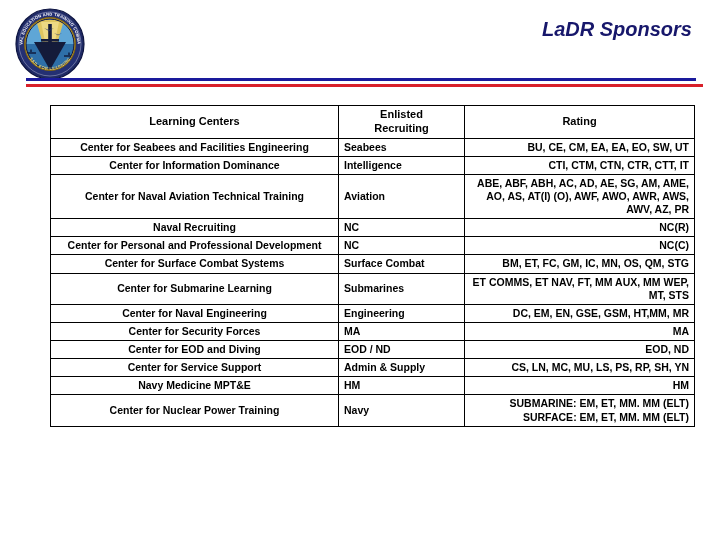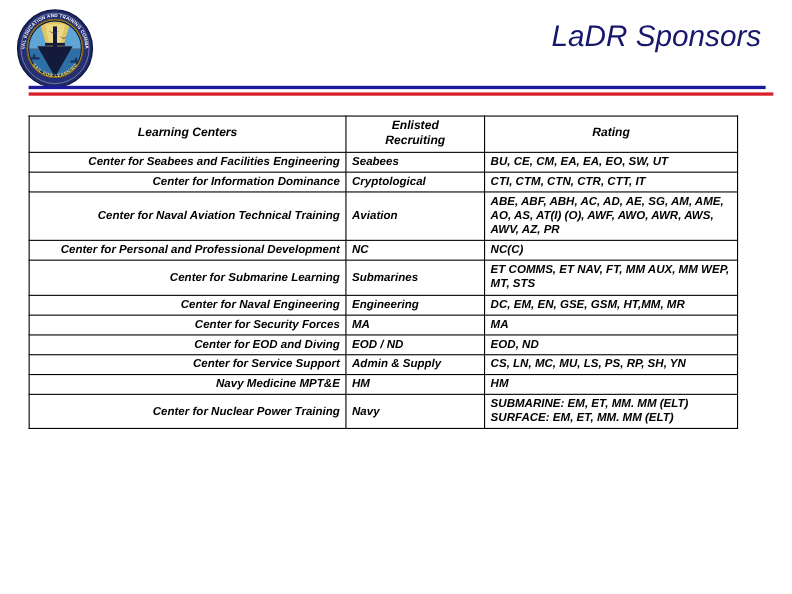--- a/index.html
+++ b/index.html
@@ -29,22 +29,22 @@
     left: 14px;
     top: 8px;
     width: 72px;
     height: 72px;
   }
 
   #slide-title {
     position: absolute;
     right: 28px;
     top: 18px;
-    font-size: 27px;
-    font-weight: normal;
+    font-size: 20px;
+    font-weight: bold;
     font-style: italic;
     color: #17176b;
     letter-spacing: 0px;
     white-space: nowrap;
     text-align: right;
     font-family: "Liberation Sans", sans-serif;
     margin-left: 32px;
   }
 
   #rule-blue {
@@ -60,24 +60,23 @@
     left: 26px;
     top: 84px;
     width: 677px;
     height: 3px;
     background: #d8202a;
   }
 
   
   #sponsors-table-wrap {
     position: absolute;
-    left: 26px;
+    left: 50px;
     top: 105px;
     width: 644px;
-    font-style: italic;
   }
 
   table#sponsors-table {
     border-collapse: collapse;
     width: 644px;
     table-layout: fixed;
     border: 1.5px solid #6e6e6e;
   }
   table#sponsors-table td,
   table#sponsors-table th {
@@ -92,23 +91,23 @@
   }
   table#sponsors-table th {
     text-align: center;
     font-size: 11px;
     height: 26px;
   }
   col.c-center  { width: 288px; }
   col.c-comm    { width: 126px; }
   col.c-rating  { width: 230px; }
 
-  td.cell-center { text-align: right;   padding-left: 8px; }
+  td.cell-center { text-align: center;   padding-left: 8px; }
   td.cell-comm   { }
-  td.cell-rating { text-align: left;   padding-left: 8px; }
+  td.cell-rating { text-align: right;   padding-left: 8px; }
 </style>
 </head>
 <body>
 
 <div id="slide-header">
 
   <div id="command-seal">
     <svg viewBox="0 0 72 72" width="72" height="72" aria-hidden="true">
 
       <ellipse cx="36" cy="36" rx="34" ry="35" fill="#1f2a66" stroke="#0d1440" stroke-width="1.2"></ellipse>
@@ -177,34 +176,44 @@
       </tr>
     </thead>
     <tbody id="sponsors-tbody">
         <tr>
           <td class="cell-center">Center for Seabees and Facilities Engineering</td>
           <td class="cell-comm">Seabees</td>
           <td class="cell-rating">BU, CE, CM, EA, EA, EO, SW, UT</td>
         </tr>
         <tr>
           <td class="cell-center">Center for Information Dominance</td>
-          <td class="cell-comm">Cryptological</td>
+          <td class="cell-comm">Intelligence</td>
           <td class="cell-rating">CTI, CTM, CTN, CTR, CTT, IT</td>
         </tr>
         <tr>
           <td class="cell-center">Center for Naval Aviation Technical Training</td>
           <td class="cell-comm">Aviation</td>
           <td class="cell-rating">ABE, ABF, ABH, AC, AD, AE, SG, AM, AME, AO, AS, AT(I) (O), AWF, AWO, AWR, AWS, AWV, AZ, PR</td>
         </tr>
         <tr>
+          <td class="cell-center">Naval Recruiting</td>
+          <td class="cell-comm">NC</td>
+          <td class="cell-rating">NC(R)</td>
+        </tr>
+        <tr>
           <td class="cell-center">Center for Personal and  Professional Development</td>
           <td class="cell-comm">NC</td>
           <td class="cell-rating">NC(C)</td>
         </tr>
         <tr>
+          <td class="cell-center">Center for Surface Combat Systems</td>
+          <td class="cell-comm">Surface Combat</td>
+          <td class="cell-rating">BM, ET, FC, GM, IC,  MN, OS, QM, STG</td>
+        </tr>
+        <tr>
           <td class="cell-center">Center for Submarine Learning</td>
           <td class="cell-comm">Submarines</td>
           <td class="cell-rating">ET COMMS, ET NAV, FT, MM AUX, MM WEP, MT, STS</td>
         </tr>
         <tr>
           <td class="cell-center">Center for Naval Engineering</td>
           <td class="cell-comm">Engineering</td>
           <td class="cell-rating">DC, EM, EN, GSE, GSM, HT,MM, MR</td>
         </tr>
         <tr>

